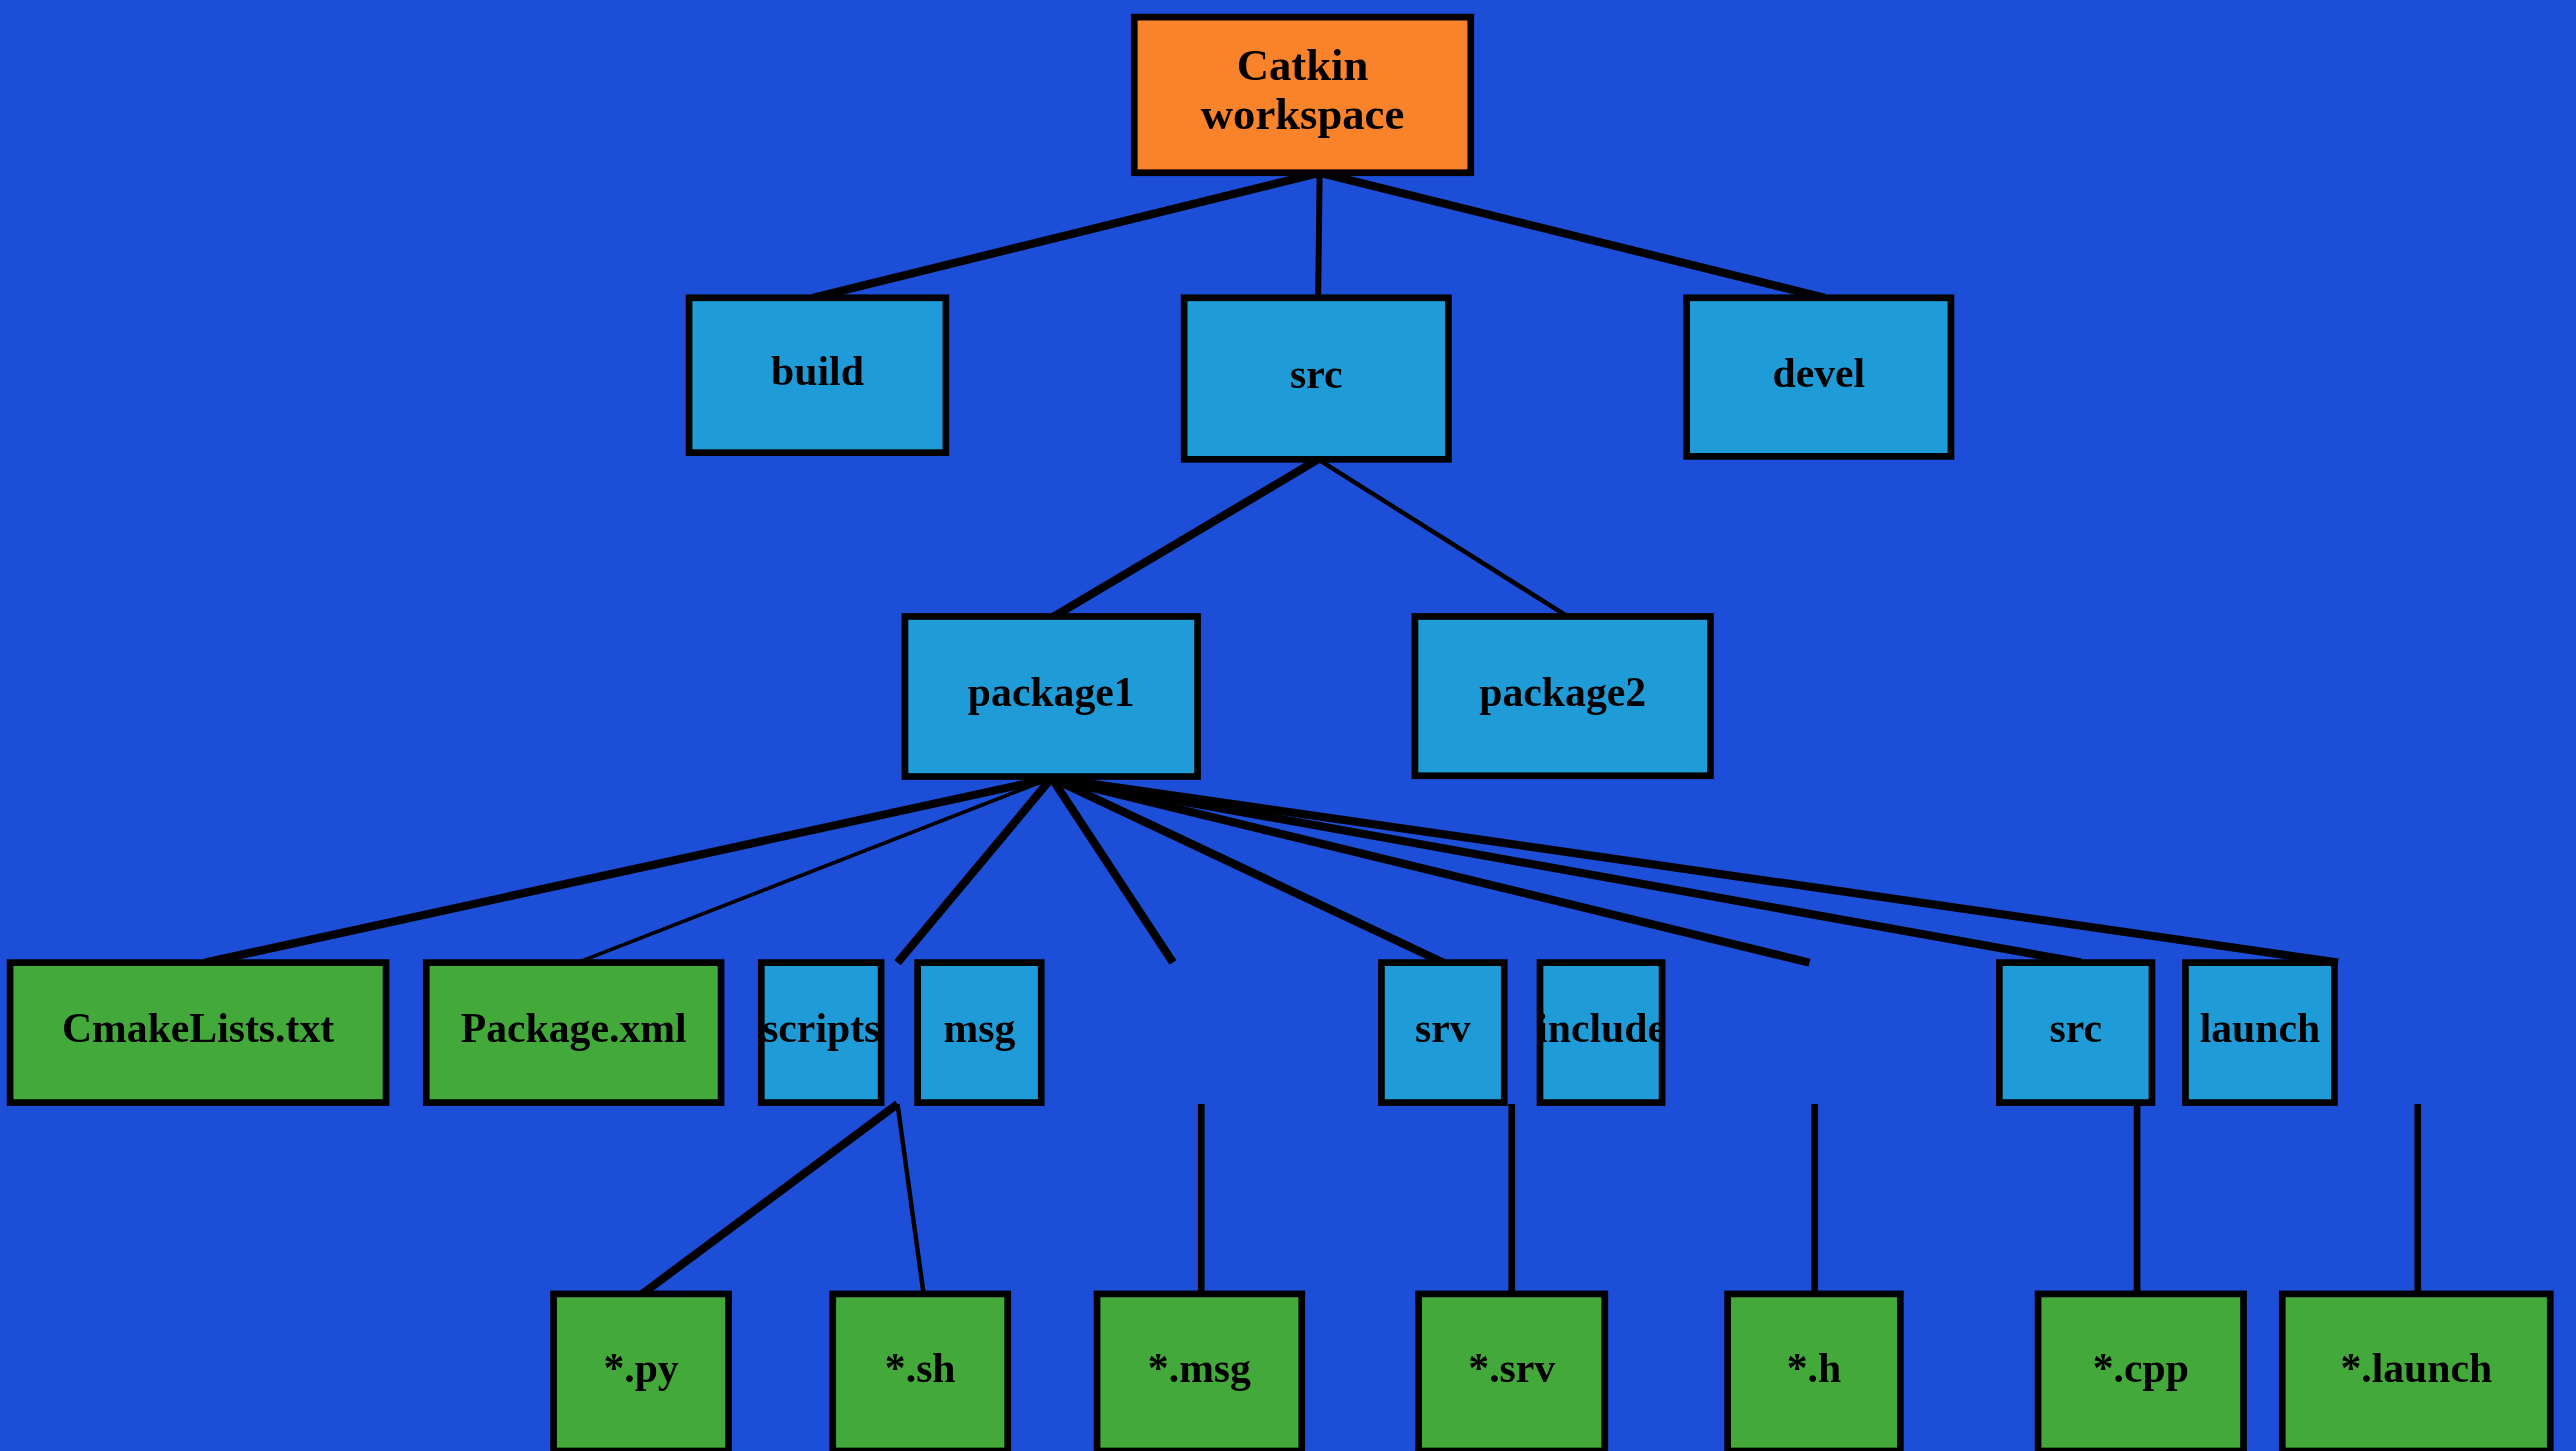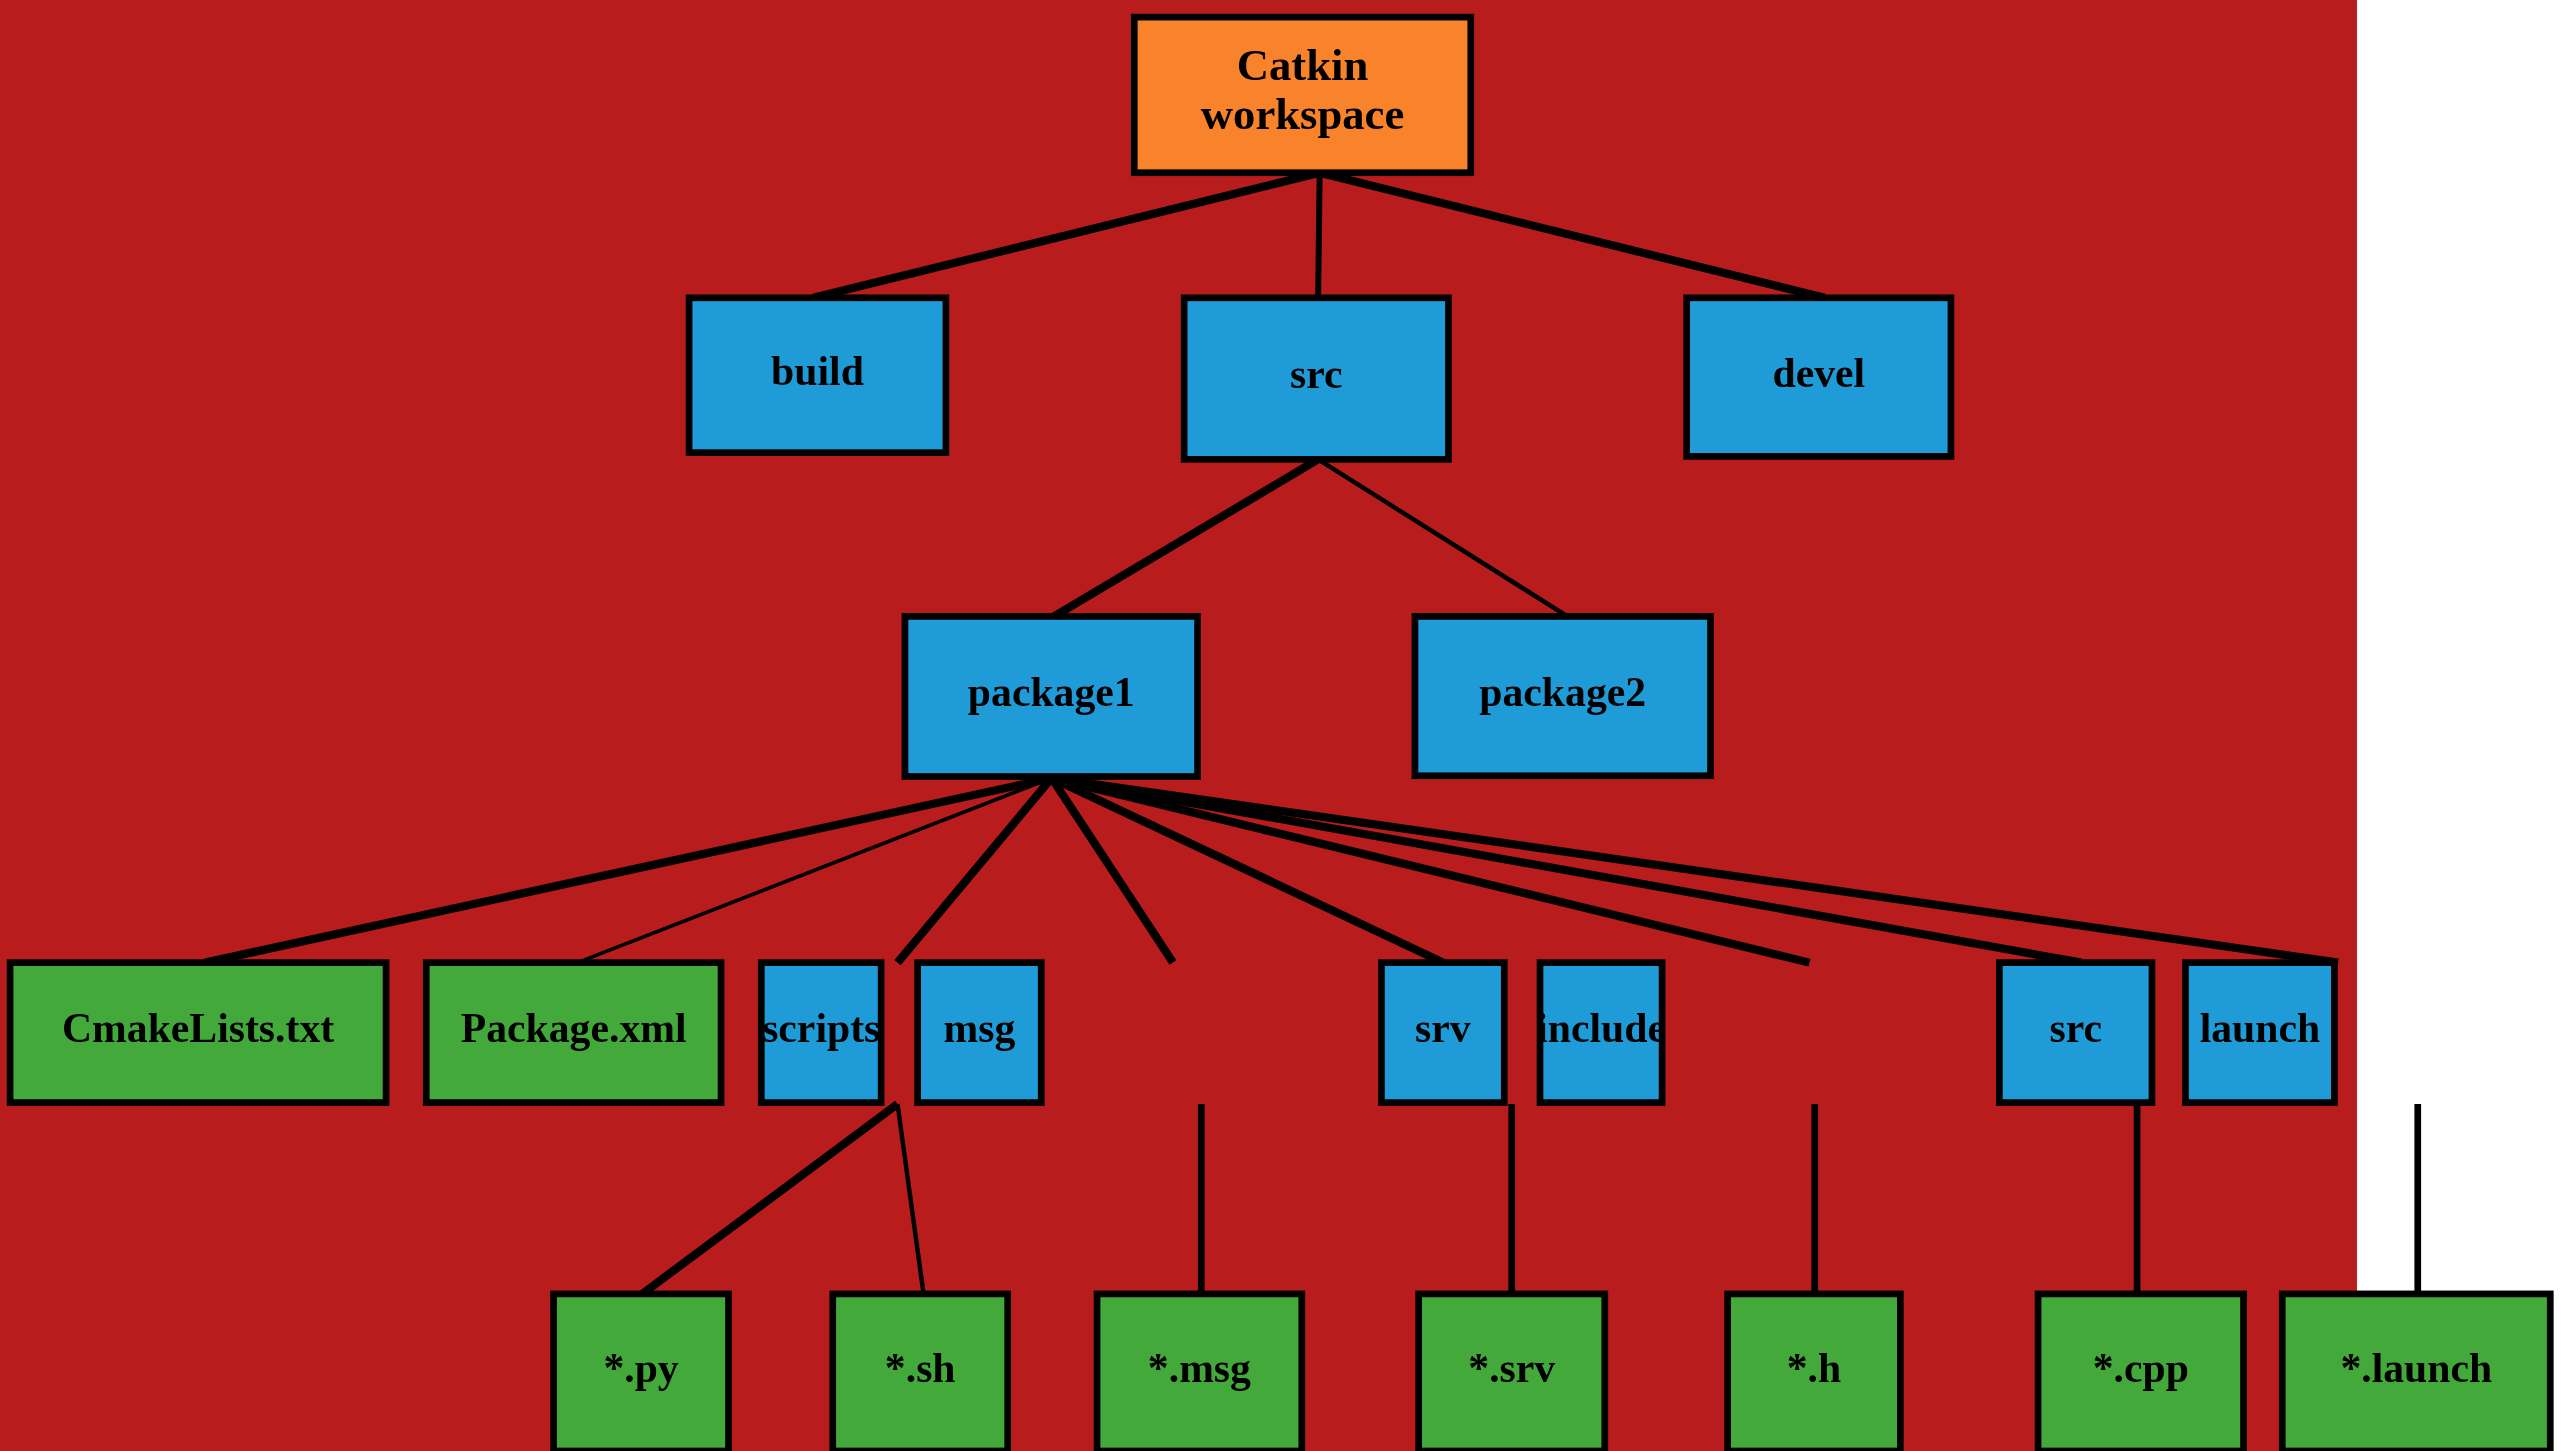--- a/index.html
+++ b/index.html
@@ -9,23 +9,23 @@
     background: #ffffff;
   }
   body {
     width: 2576px;
     height: 1451px;
     overflow: hidden;
     font-family: "Liberation Serif", "DejaVu Serif", serif;
   }
   #diagram-root {
     position: relative;
-    width: 2357px;
+    width: 2576px;
     height: 1451px;
-    background: #b91c1c;
+    background: #1d4ed8;
   }
   svg#tree-svg {
     position: absolute;
     top: 0;
     left: 0;
     width: 2576px;
     height: 1451px;
     display: block;
   }
   .edge {

